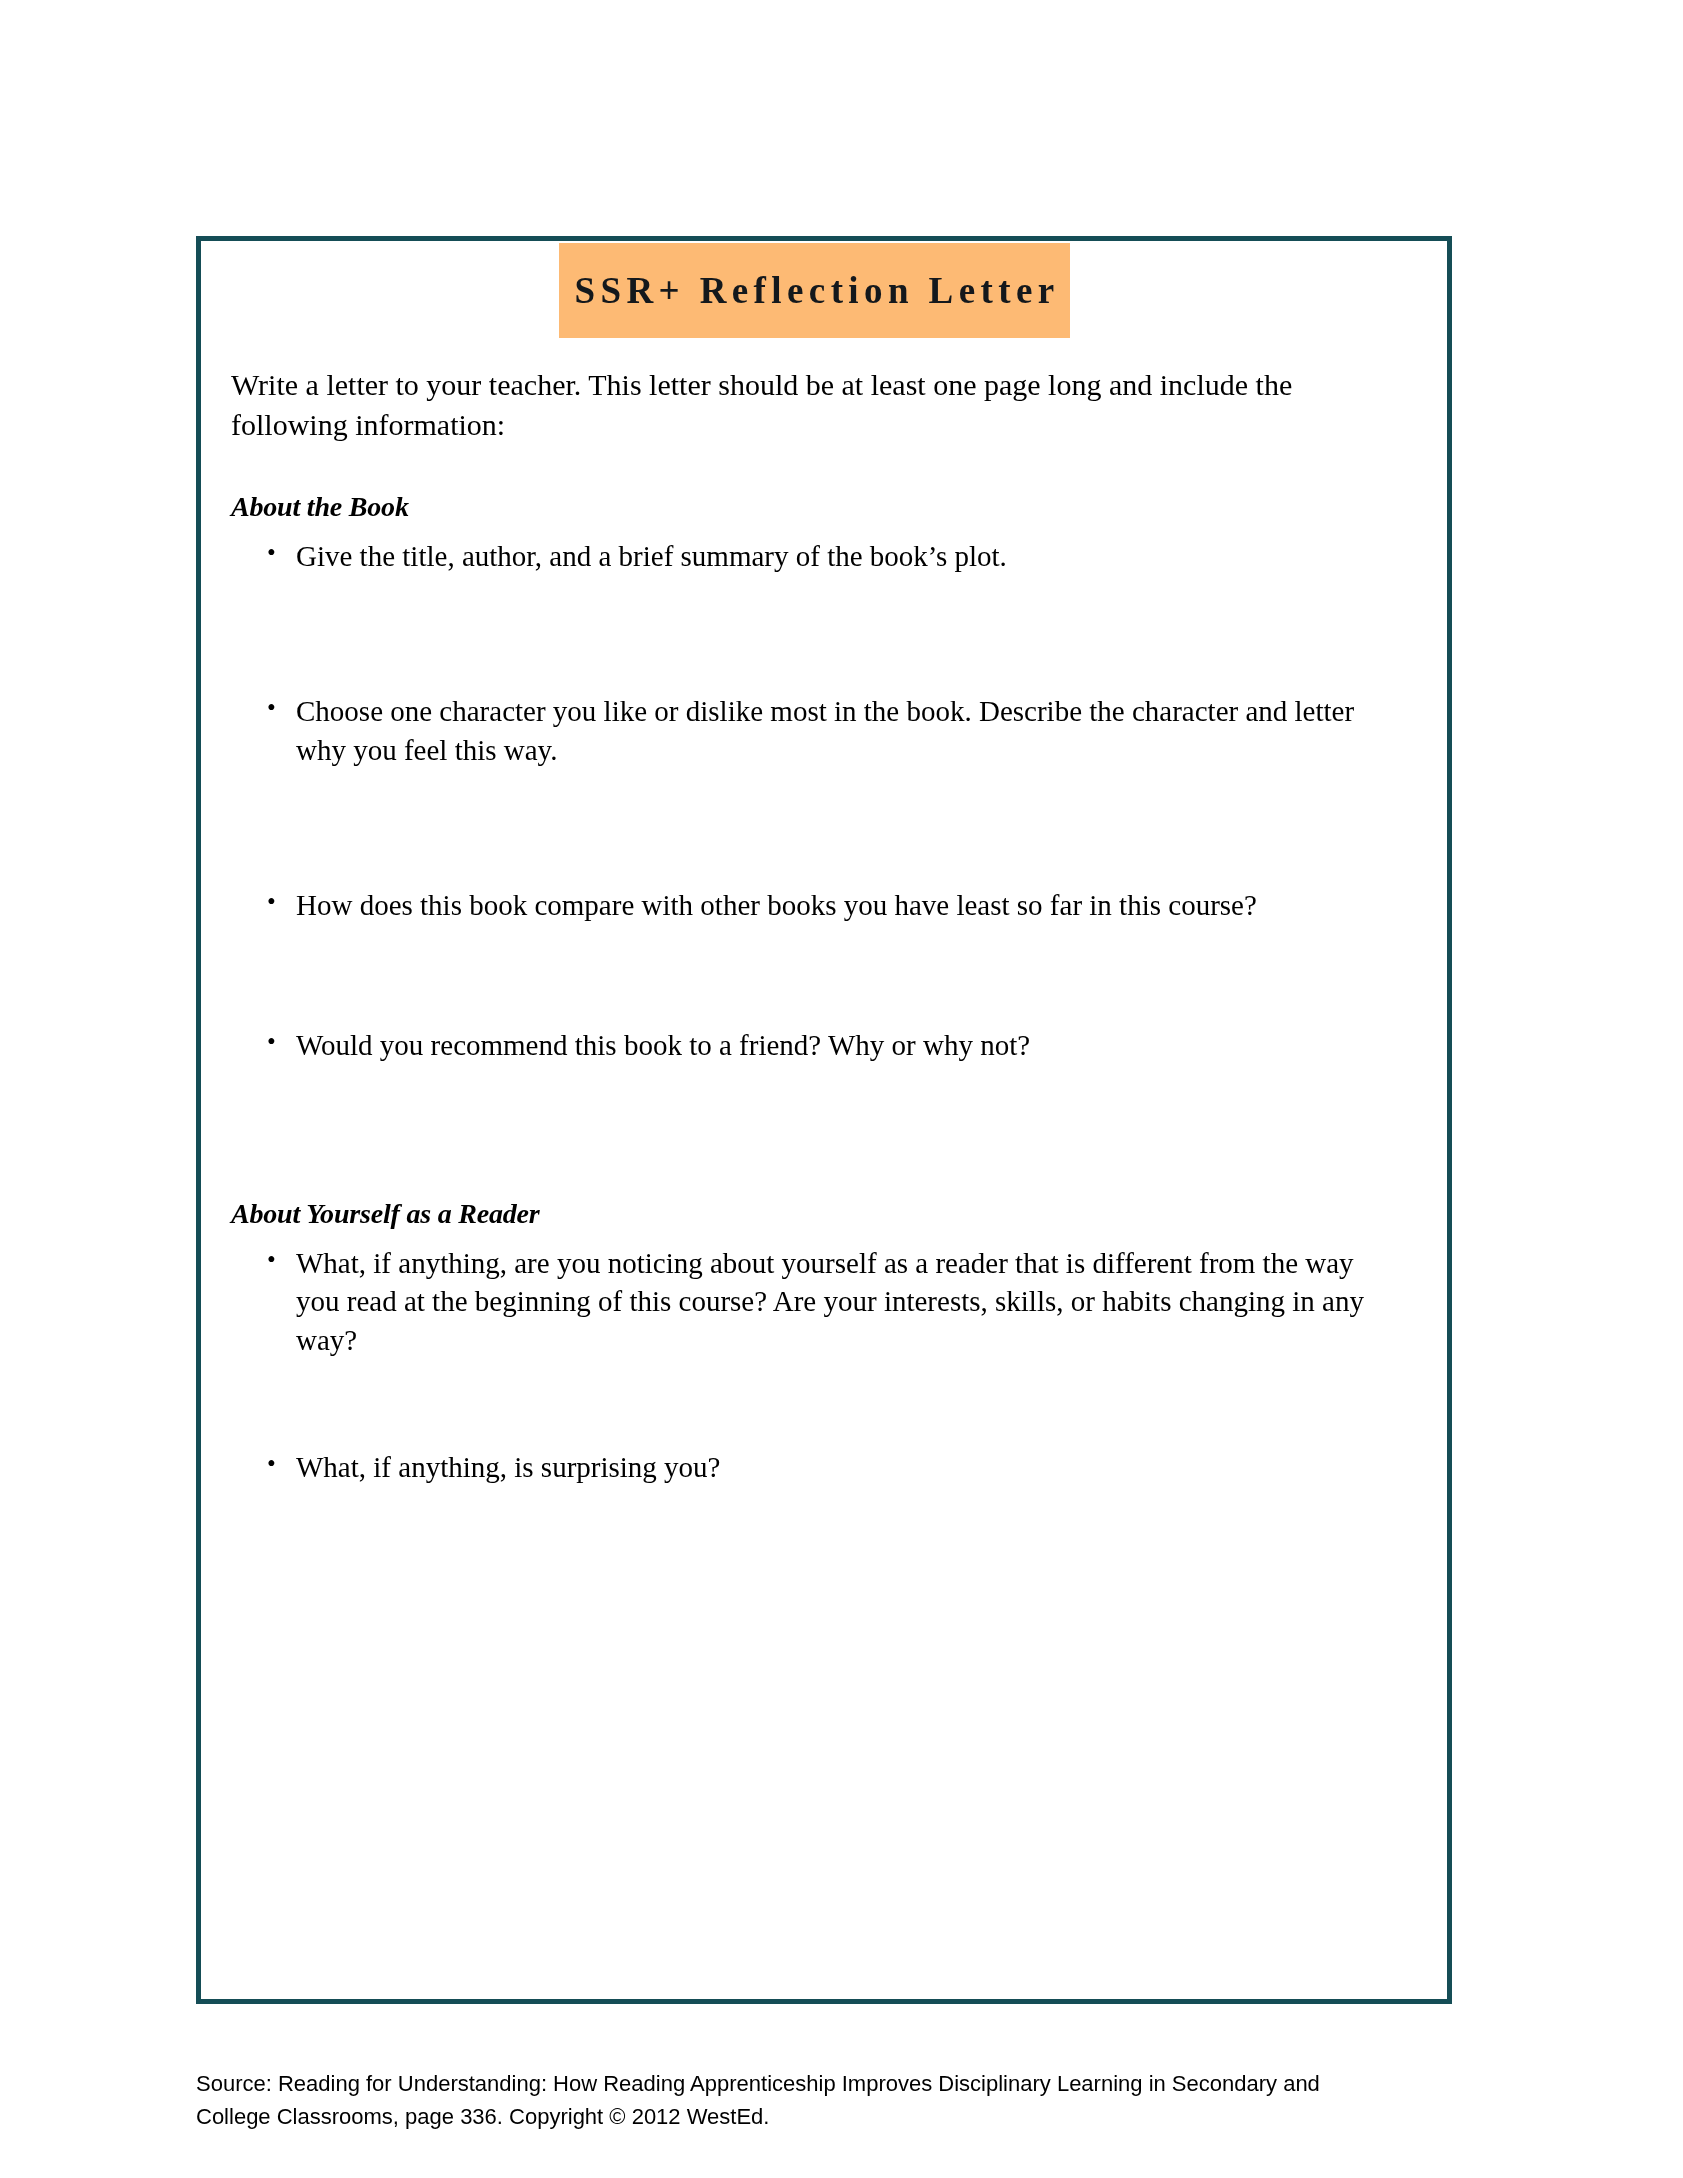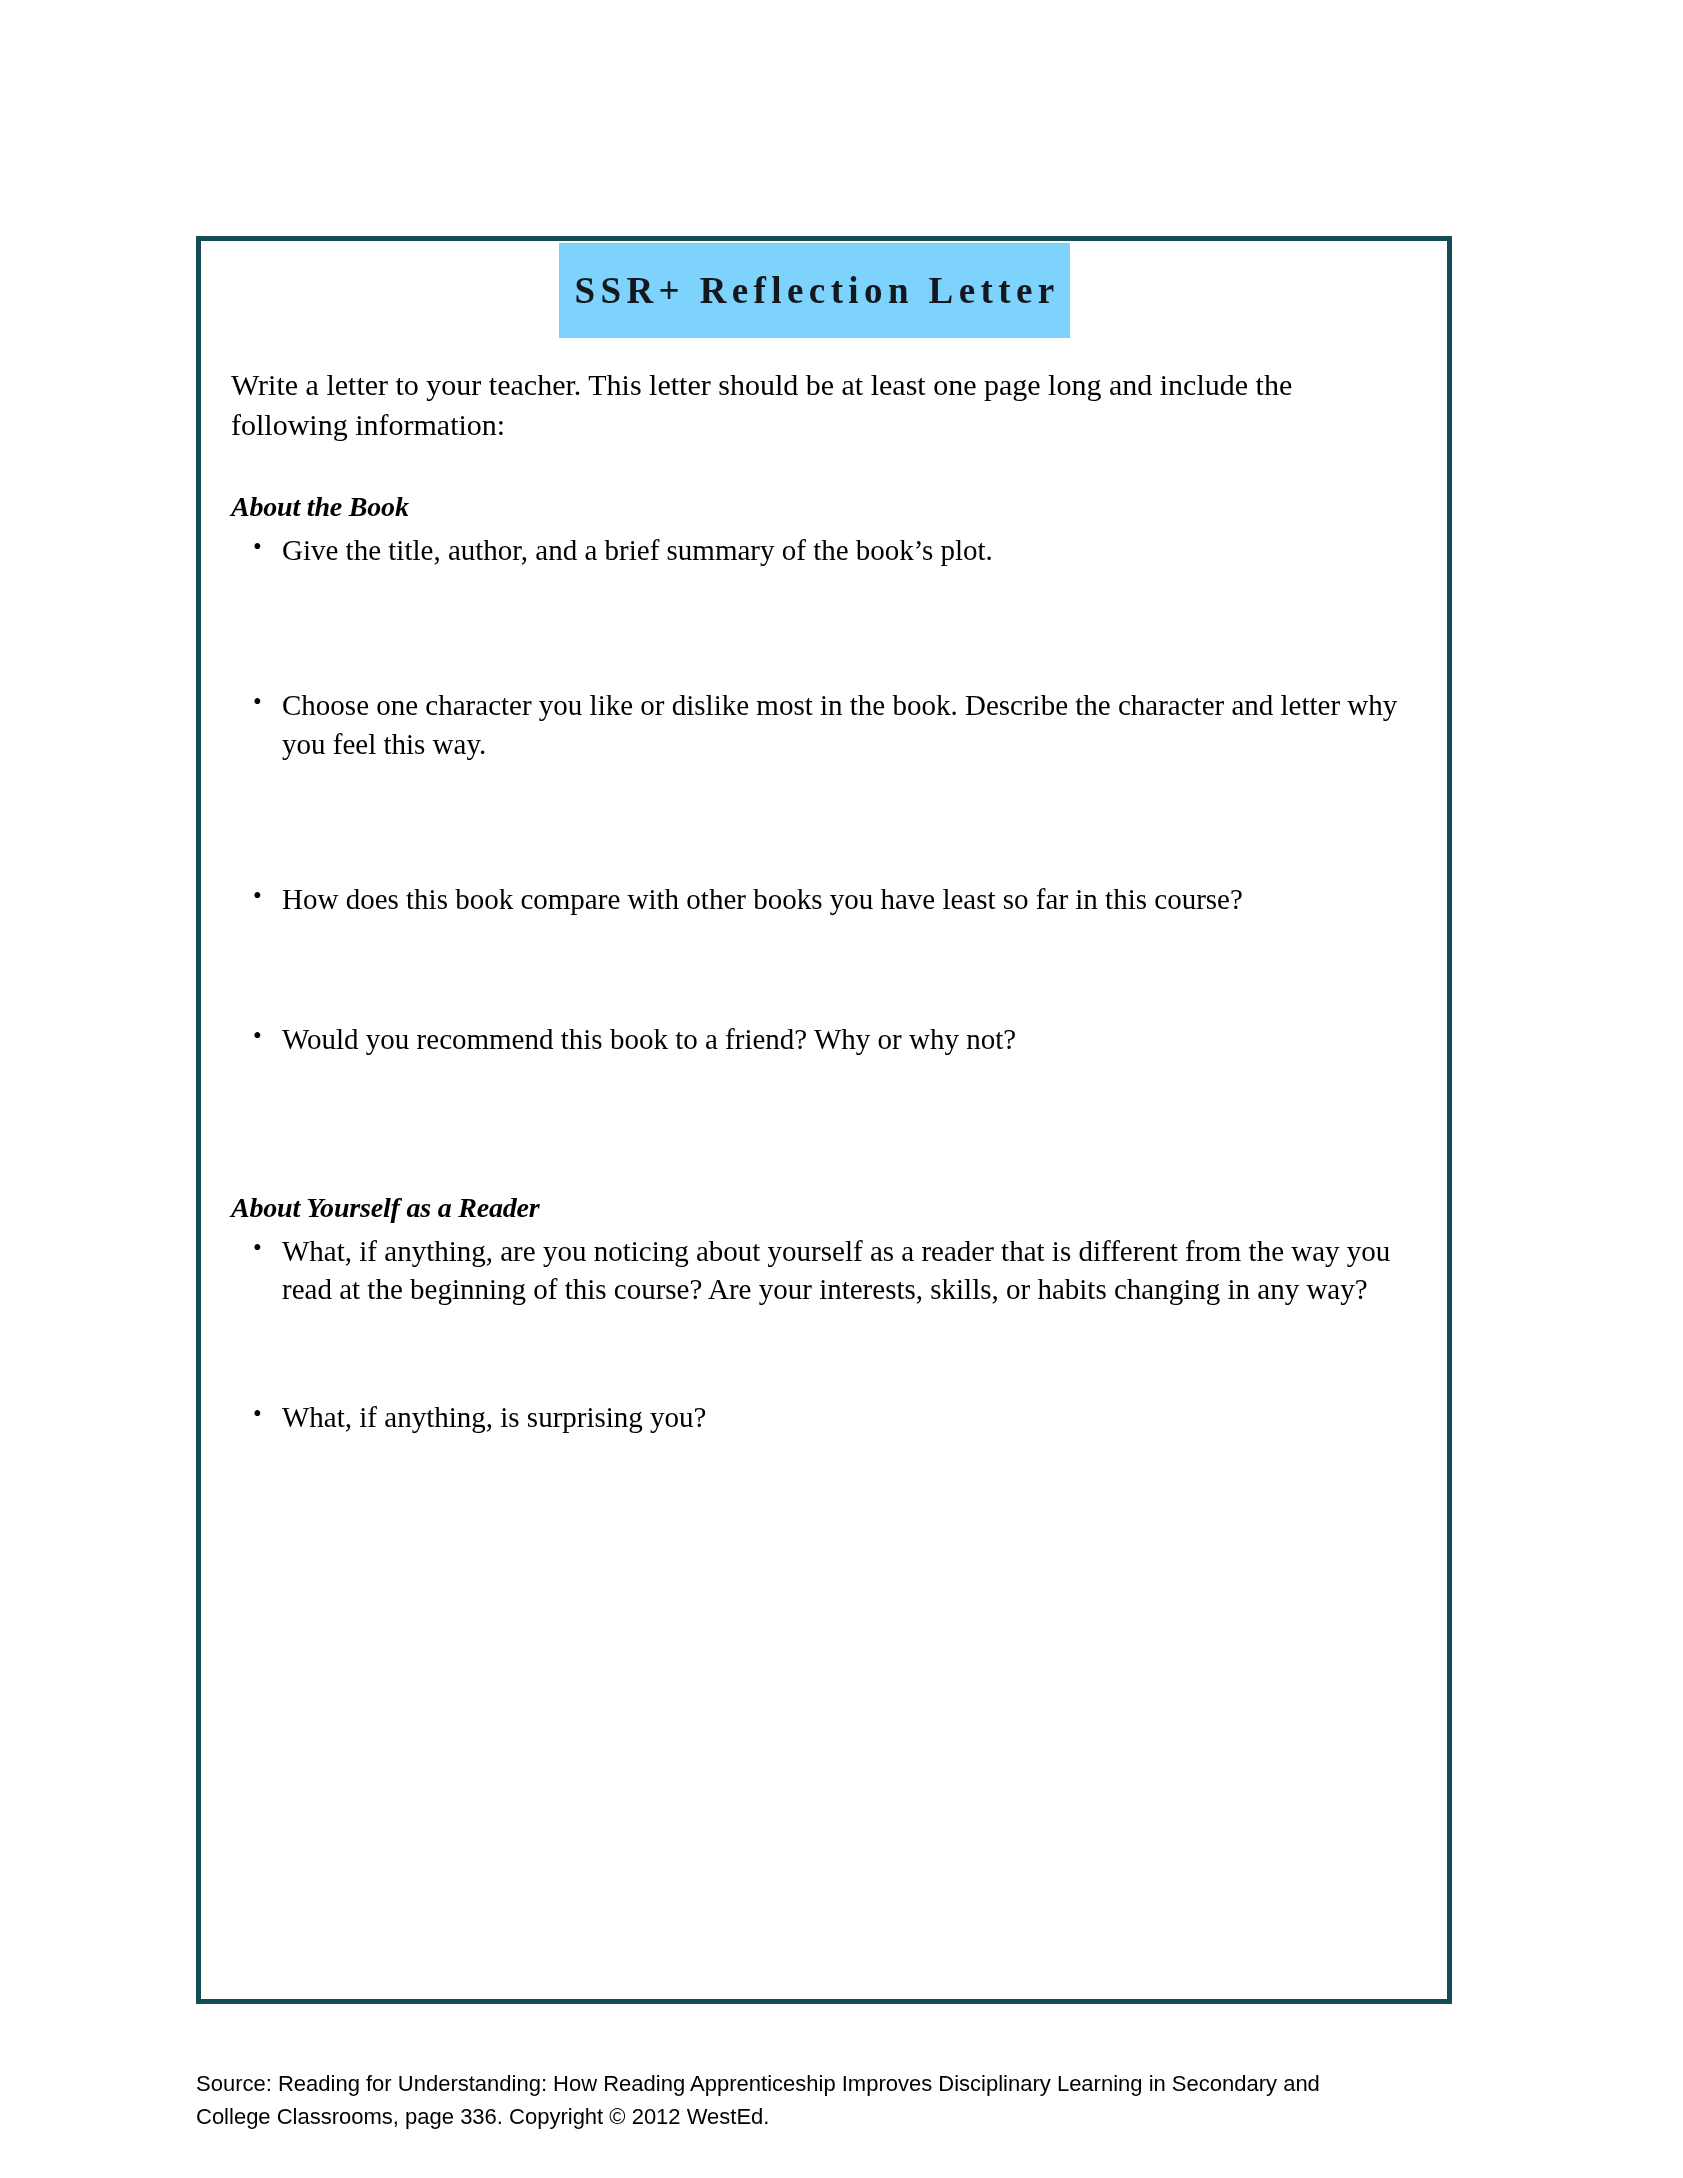--- a/index.html
+++ b/index.html
@@ -28,21 +28,21 @@
     background: #ffffff;
   }
 
   
   .title-banner {
     position: absolute;
     left: 358px;
     top: 2px;
     width: 511px;
     height: 95px;
-    background: #7dd3fc;
+    background: #fdba74;
     display: flex;
     align-items: center;
     justify-content: center;
   }
   .title-text {
     font-family: "Liberation Serif", "DejaVu Serif", serif;
     font-weight: bold;
     font-size: 37px;
     letter-spacing: 5.4px;
     color: #14181c;
@@ -79,21 +79,21 @@
   ul.prompt-list {
     list-style: none;
     margin: 0;
     padding: 0;
   }
   ul.prompt-list li.prompt-item {
     position: relative;
     padding-left: 51px;
     font-size: 29px;
     line-height: 1.33;
-    margin: 0;
+    margin: 14px;
   }
   ul.prompt-list li.prompt-item::before {
     content: "\2022";
     position: absolute;
     left: 22px;
     top: -1px;
     font-size: 25px;
     line-height: 1.33;
     color: #000000;
   }

